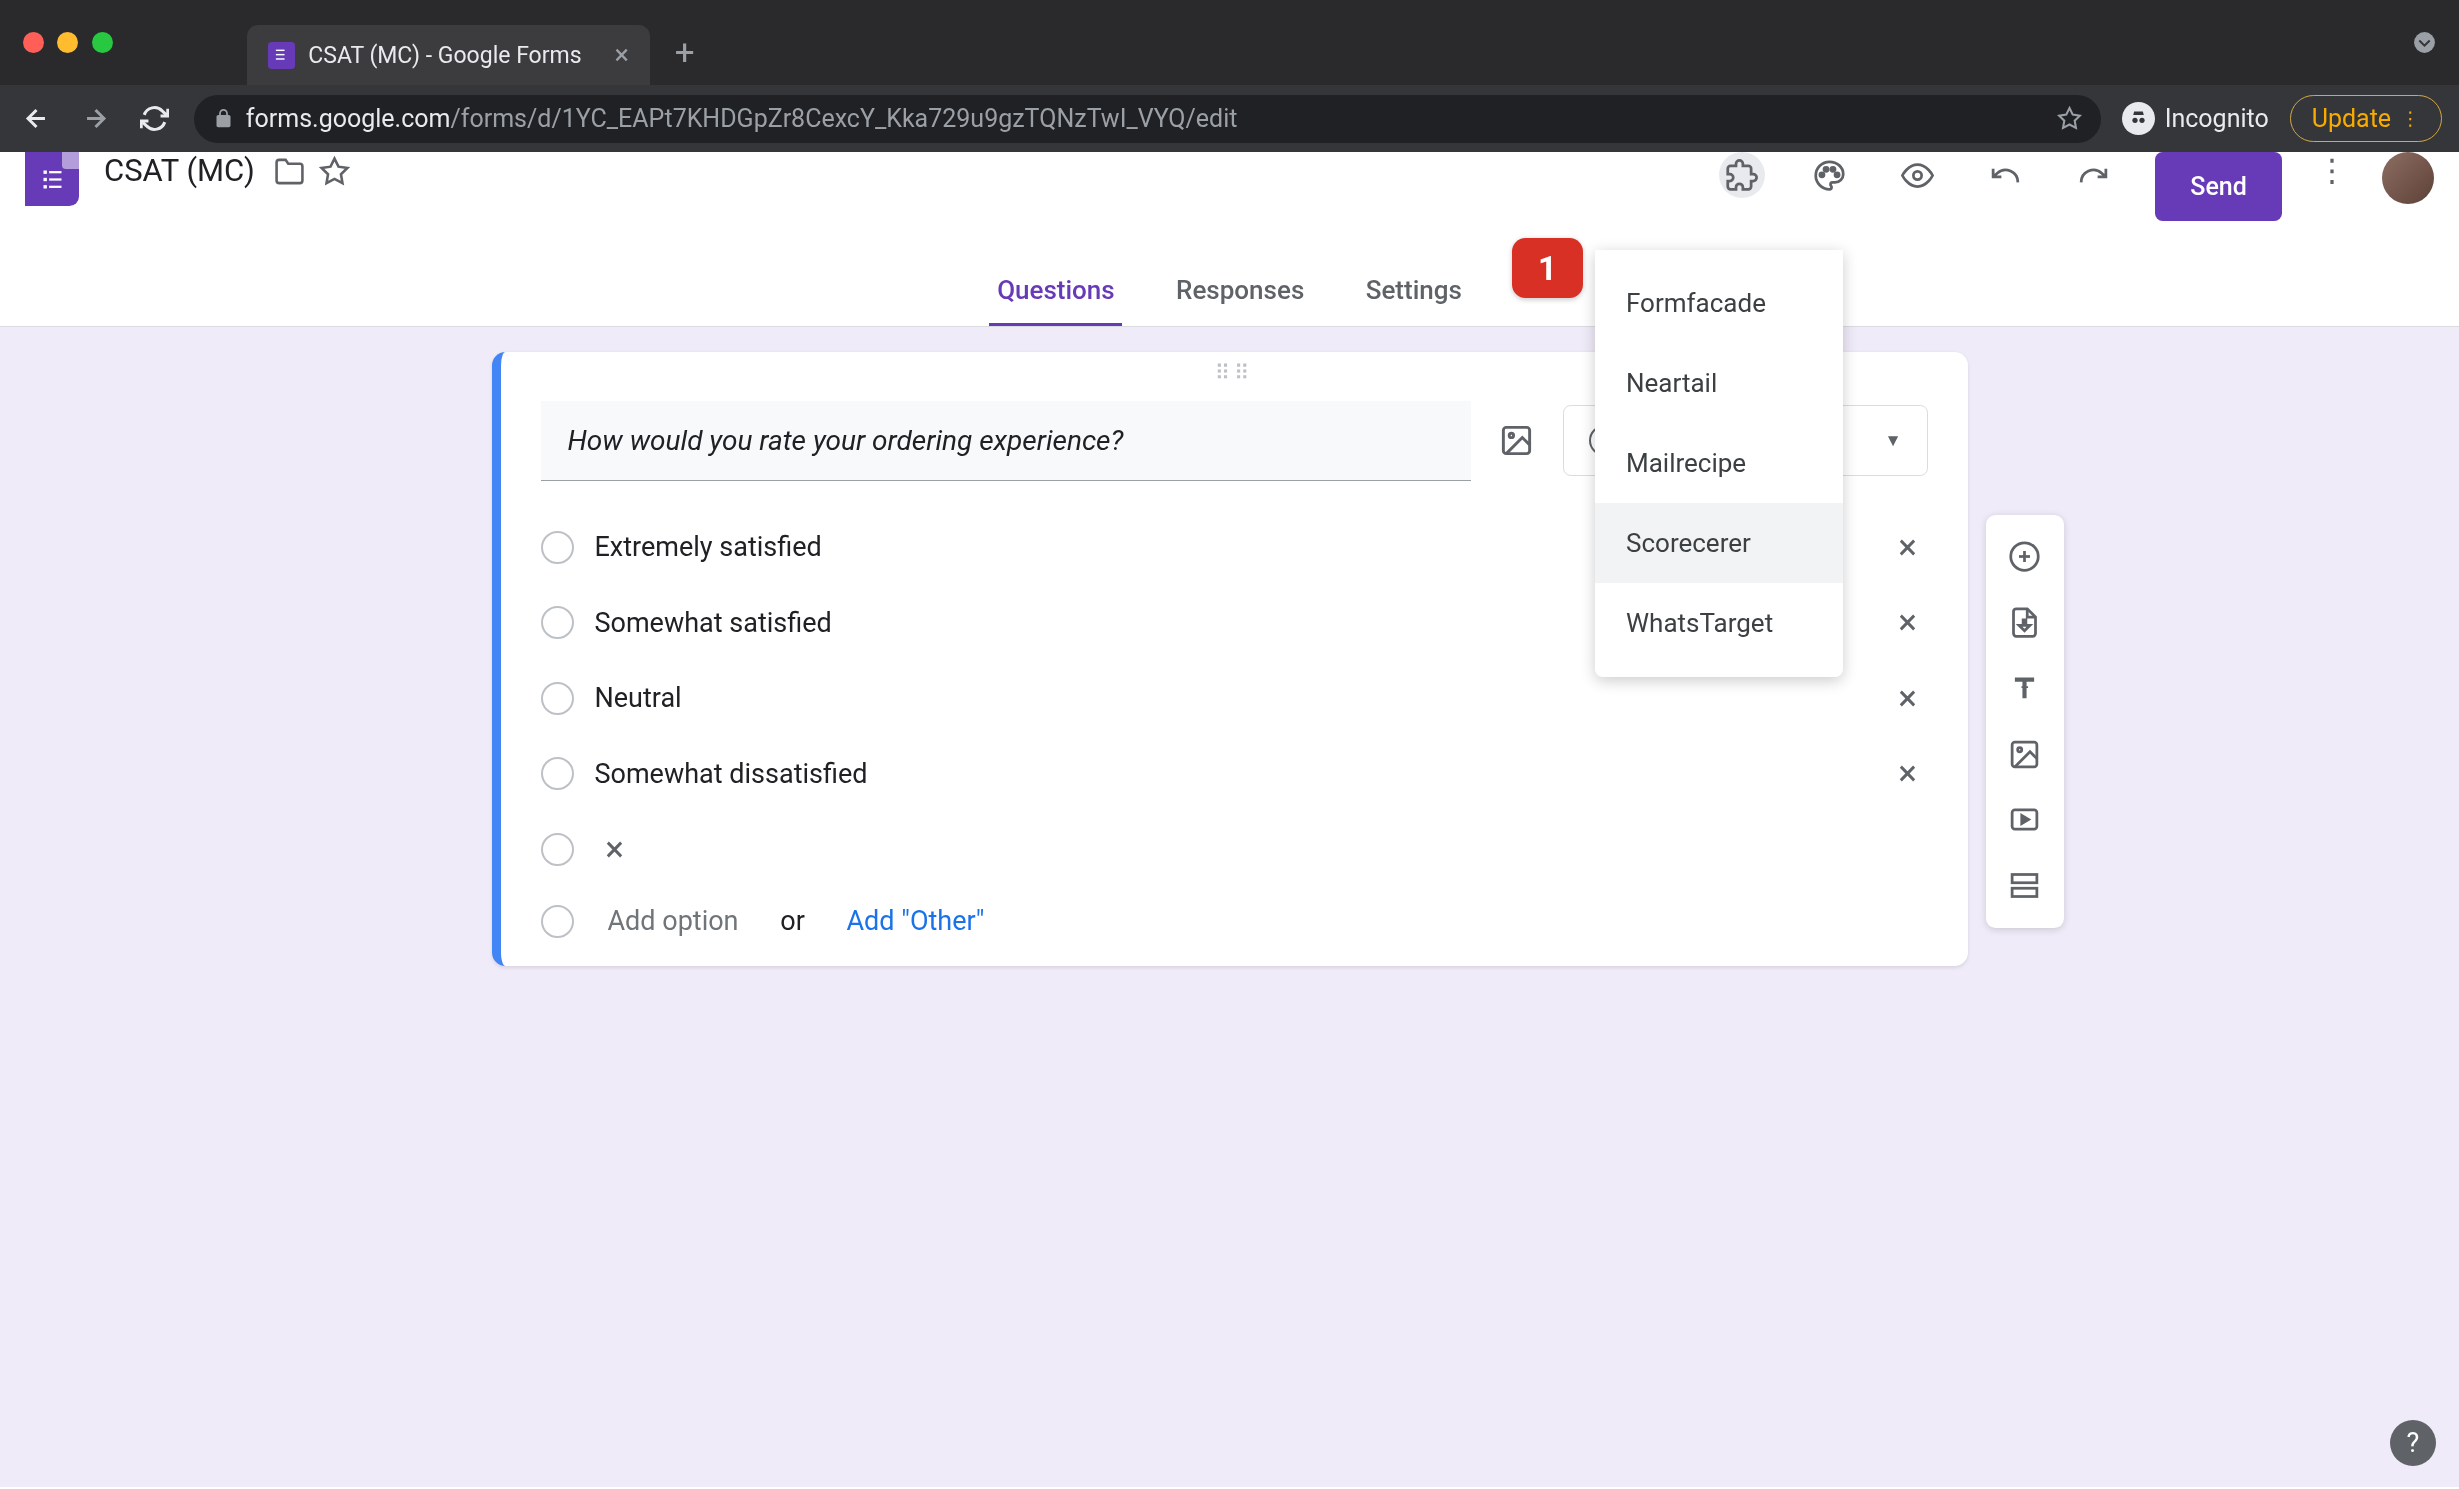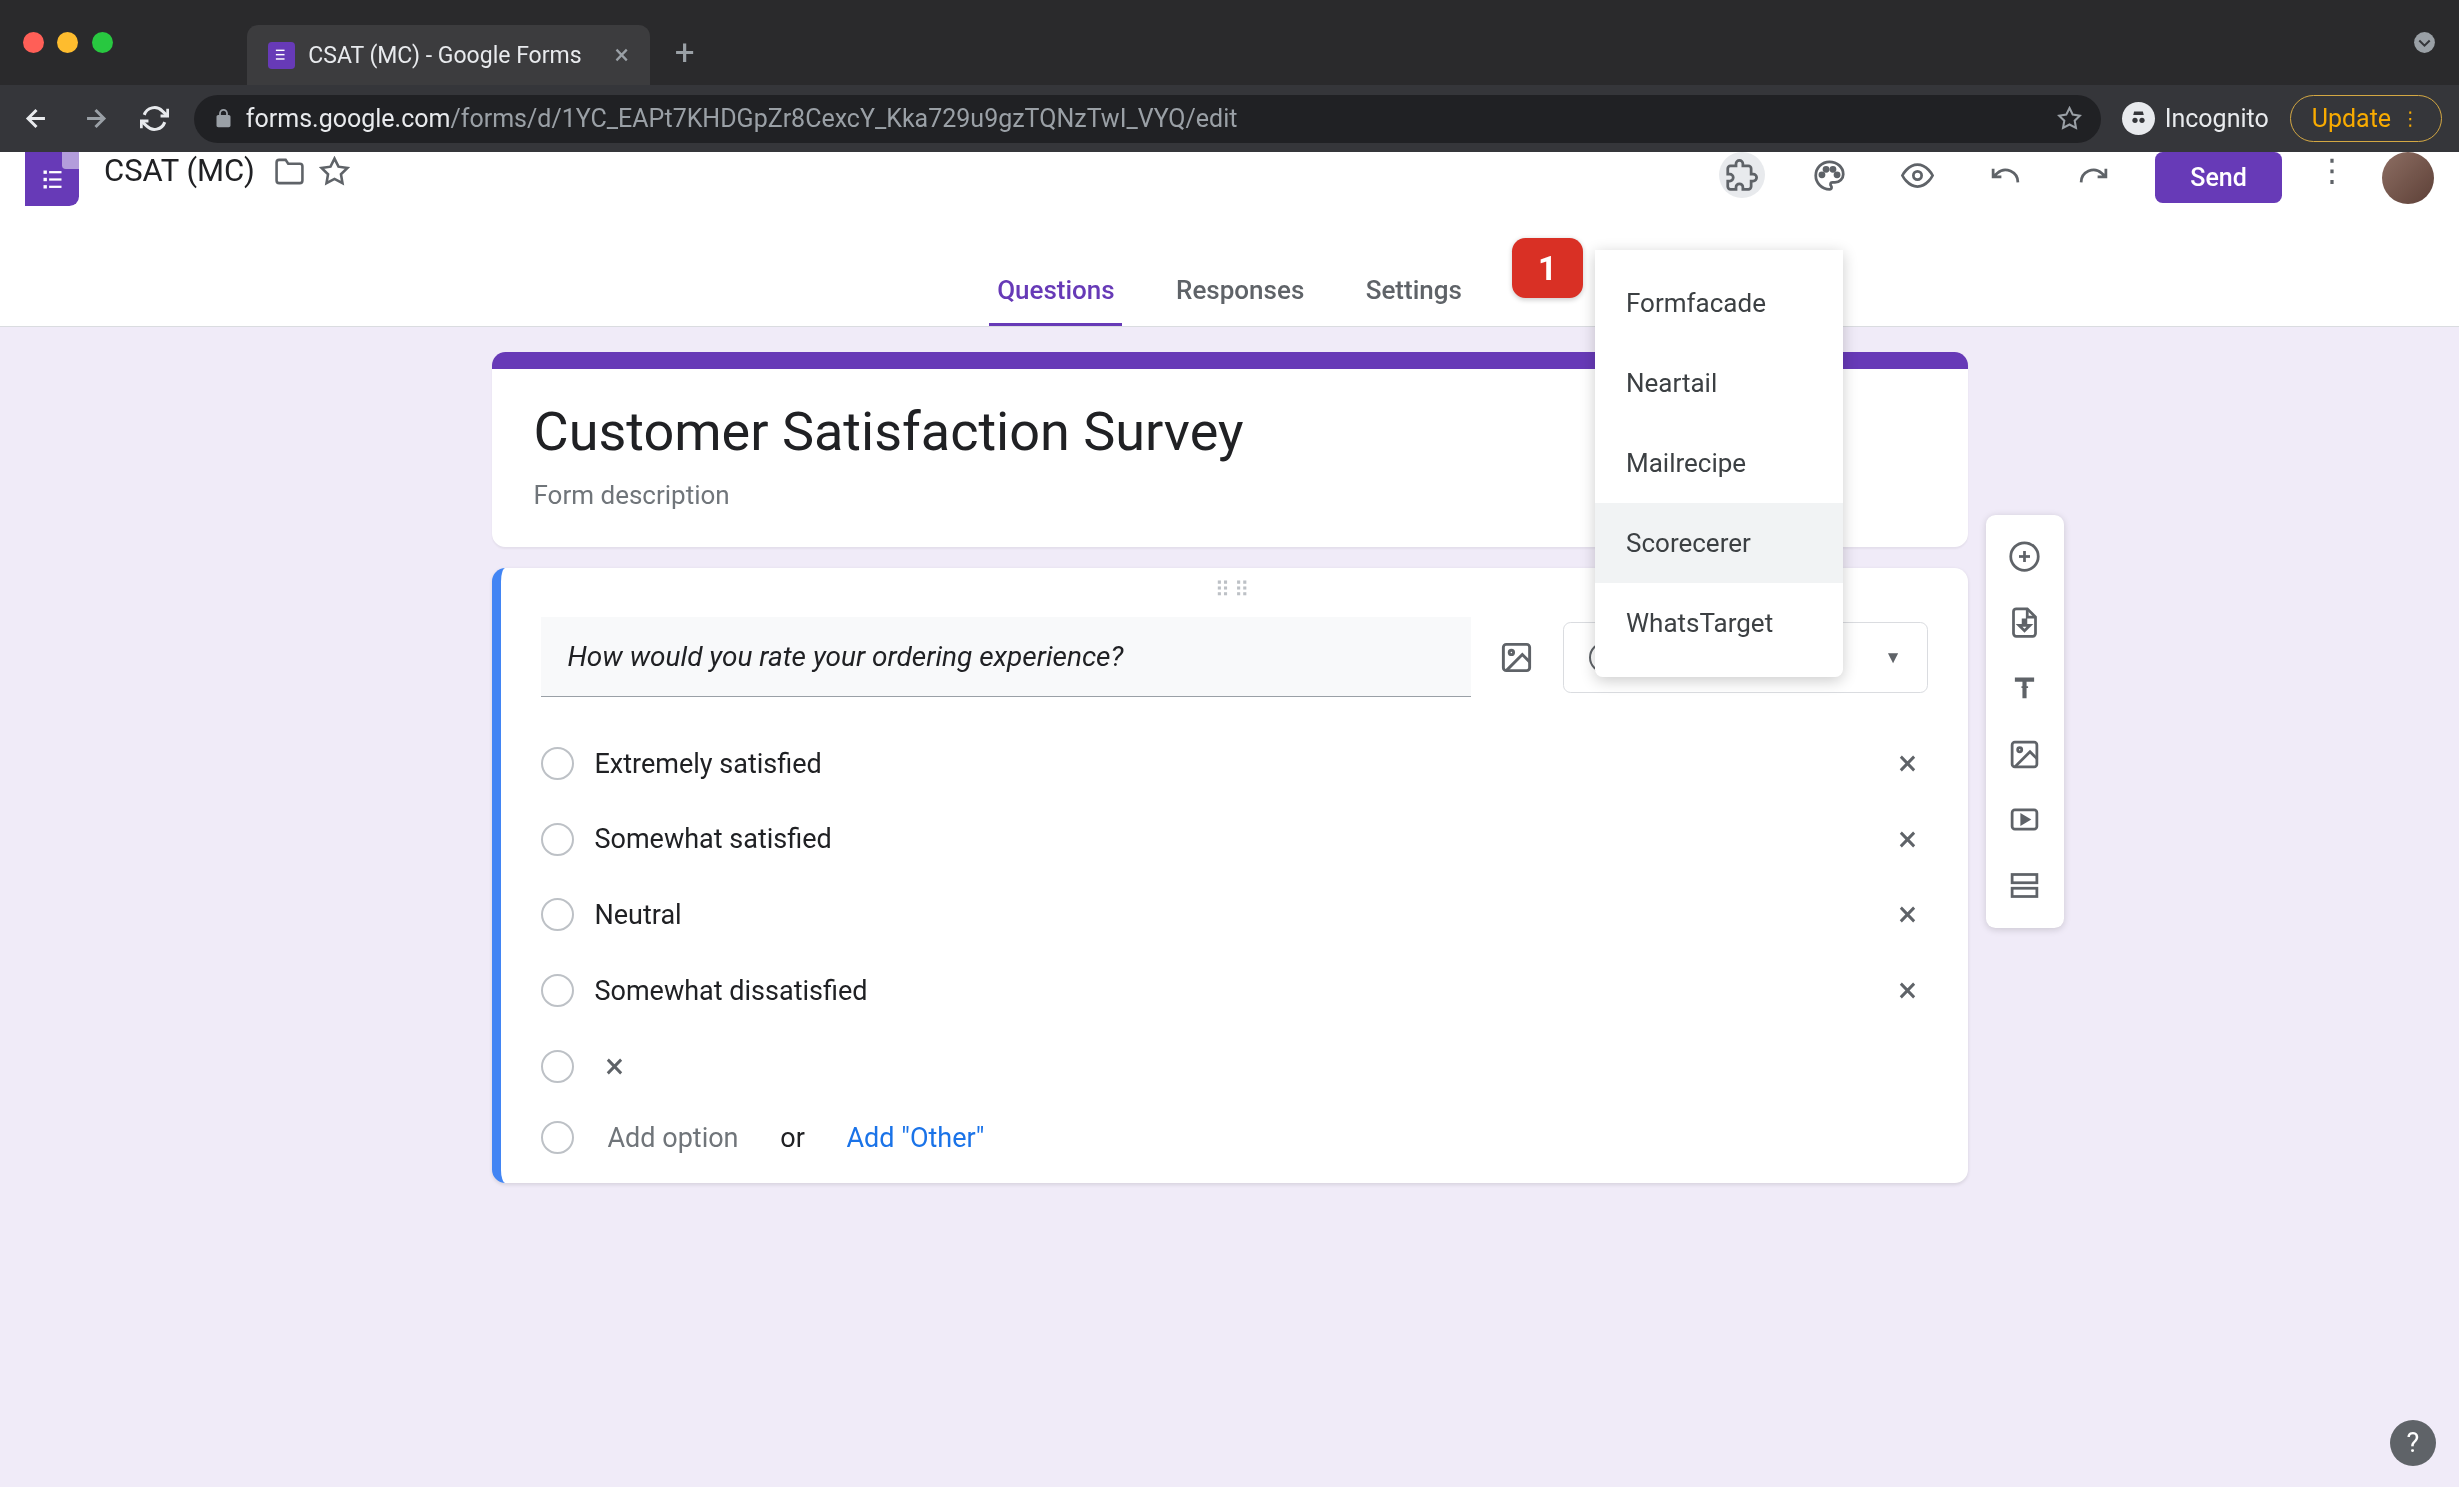--- a/index.html
+++ b/index.html
@@ -35,21 +35,21 @@
 
 .app-header { height: 106px; display: flex; align-items: flex-start; padding: 0 25px; background: #fff; }
 .forms-logo { width: 54px; height: 54px; background: #673ab7; border-radius: 0 0 9.6px 0; position: relative; margin-right: 25px; display: flex; align-items: center; justify-content: center; }
 .forms-logo::before { content: ""; position: absolute; top: 0; right: 0; width: 17.3px; height: 17.3px; background: #b39ddb; border-radius: 0 0 0 3.8px; }
 .forms-logo svg { width: 27px; height: 27px; fill: #fff; position: relative; z-index: 1; }
 .doc-name { font-size: 31px; color: #202124; margin-right: 15.4px; }
 .header-icon { width: 38px; height: 38px; color: #5f6368; cursor: pointer; display: flex; align-items: center; justify-content: center; margin-right: 7.7px; }
 .header-spacer { flex: 1; }
 .header-action { width: 46px; height: 46px; border-radius: 50%; display: flex; align-items: center; justify-content: center; color: #5f6368; cursor: pointer; margin: 0 21px; }
 .header-action.active { background: #e8eaed; }
-.send-btn { background: #673ab7; color: #fff; border-radius: 7.7px; padding: 11px 35px; font-size: 25px; font-weight: 500; cursor: pointer; margin: 0 17.3px; }
+.send-btn { background: #673ab7; color: #fff; border-radius: 7.7px; padding: 20px 35px; font-size: 25px; font-weight: 500; cursor: pointer; margin: 0 17.3px; }
 .more-btn { font-size: 31px; color: #5f6368; cursor: pointer; margin: 0 17.3px; }
 .avatar { width: 52px; height: 52px; border-radius: 50%; background: linear-gradient(135deg, #8d6e63, #5d4037); margin-left: 17.3px; }
 
 
 .nav-tabs { display: flex; justify-content: center; gap: 46px; border-bottom: 1px solid #dadce0; background: #fff; }
 .nav-tab { padding: 17.3px 7.7px; font-size: 26px; color: #5f6368; cursor: pointer; border-bottom: 3.8px solid transparent; font-weight: 500; }
 .nav-tab.active { color: #673ab7; border-bottom-color: #673ab7; }
 
 
 .content-area { background: #f0ebf8; padding: 25px 0; height: calc(100% - 152px - 106px - 71px); position: relative; }
@@ -235,27 +235,20 @@
 </div>
 
 <div class="nav-tabs">
   <div class="nav-tab active">Questions</div>
   <div class="nav-tab">Responses</div>
   <div class="nav-tab">Settings</div>
 </div>
 
 <div class="content-area">
   <div class="form-container">
-    <div class="form-header-card">
-      <div class="header-accent"></div>
-      <div class="form-header-content">
-        <div class="form-title">Customer Satisfaction Survey</div>
-        <div class="form-desc">Form description</div>
-      </div>
-    </div>
 
     <div class="question-card">
       <div class="drag-handle">⠿⠿</div>
       <div class="question-row">
         <div class="question-input-wrap">
           <div class="question-text">How would you rate your ordering experience?</div>
         </div>
         <span class="image-btn">
           <svg width="35" height="35" viewBox="0 0 24 24" fill="none" stroke="currentColor" stroke-width="2">
               <rect x="3" y="3" width="18" height="18" rx="2"></rect>

